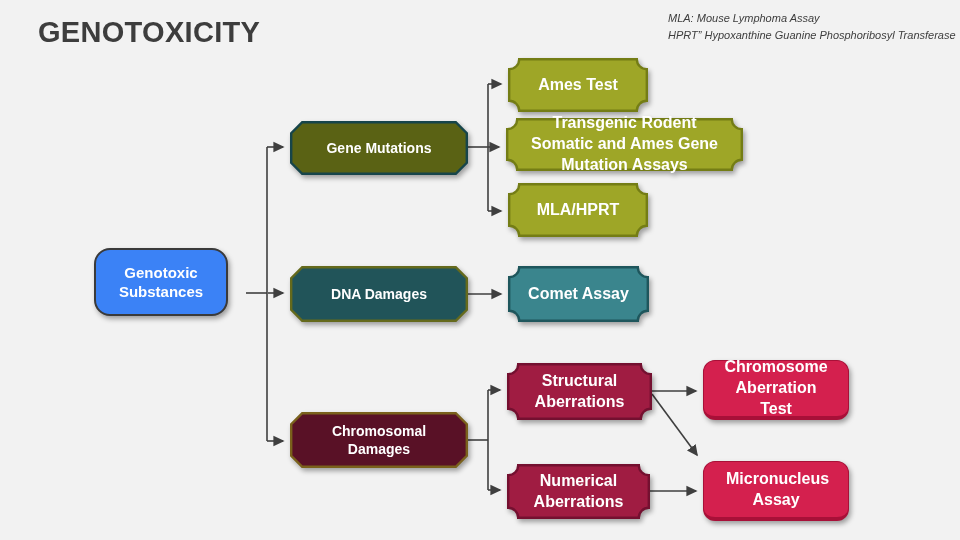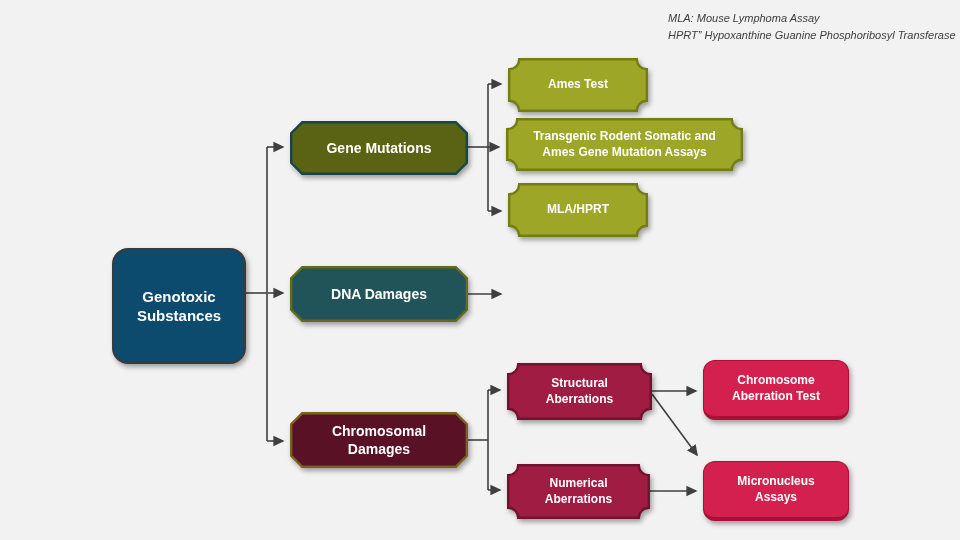--- a/index.html
+++ b/index.html
@@ -8,27 +8,28 @@
   #slide{position:relative;width:960px;height:540px;background:#f2f2f2;overflow:hidden}
   #page-title{position:absolute;left:38px;top:16px;font-size:29px;font-weight:800;color:#3d3d3d;letter-spacing:.3px}
   #legend{position:absolute;left:668px;top:10px;font-style:italic;font-size:11px;color:#3d3d3d;line-height:1.5;white-space:nowrap}
   #connectors{position:absolute;left:0;top:0;width:960px;height:540px}
   .box{position:absolute;display:flex;align-items:center;justify-content:center;text-align:center;
        color:#fff;font-weight:700;filter:drop-shadow(2px 3px 2.5px rgba(0,0,0,.35))}
   .box .lbl{position:relative;z-index:1;line-height:1.3}
   .shape-svg{position:absolute;left:0;top:0}
   .root{font-size:15px}
   .cat{font-size:14px}
-  .test{font-size:12px}
+  .test{font-size:16px}
 </style>
 </head>
 <body>
 
 <div id="slide">
 
+  <h1 id="page-title">GENOTOXICITY</h1>
 
   <div id="legend">
     <div>MLA: Mouse Lymphoma Assay</div>
     <div>HPRT” Hypoxanthine Guanine Phosphoribosyl Transferase</div>
   </div>
 
   <svg id="connectors" viewBox="0 0 960 540">
       <defs>
         <marker id="ah" markerWidth="7.5" markerHeight="7.5" refX="6" refY="3.75" orient="auto">
      <path d="M0,0.4 L7,3.75 L0,7.1 Z" fill="#3f3f3f"></path>
@@ -47,21 +48,21 @@
       <path d="M468,294 H501" fill="none" stroke="#3f3f3f" stroke-width="1.6" marker-end="url(#ah)"></path>
       <path d="M468,440 H488" fill="none" stroke="#3f3f3f" stroke-width="1.6"></path>
       <path d="M488,390 V490" fill="none" stroke="#3f3f3f" stroke-width="1.6"></path>
       <path d="M488,390 H500" fill="none" stroke="#3f3f3f" stroke-width="1.6" marker-end="url(#ah)"></path>
       <path d="M488,490 H500" fill="none" stroke="#3f3f3f" stroke-width="1.6" marker-end="url(#ah)"></path>
       <path d="M652,391 H696" fill="none" stroke="#3f3f3f" stroke-width="1.6" marker-end="url(#ah)"></path>
       <path d="M652,394 L697,455" fill="none" stroke="#3f3f3f" stroke-width="1.6" marker-end="url(#ah)"></path>
       <path d="M650,491 H696" fill="none" stroke="#3f3f3f" stroke-width="1.6" marker-end="url(#ah)"></path>
     </svg>
 
-  <div class="box root" style="left: 112px; top: 248px; width: 134px; height: 116px; background: #0c4a6e; border: 2.5px solid rgb(58, 58, 58); border-radius: 16px;">
+  <div class="box root" style="left: 94px; top: 248px; width: 134px; height: 68px; background: #3b82f6; border: 2.5px solid rgb(58, 58, 58); border-radius: 16px;">
     <span class="lbl" style="max-width:100px">Genotoxic Substances</span>
   </div>
 
   <div class="box cat" style="left:290px;top:121px;width:178px;height:54px">
       <svg width="178" height="54" class="shape-svg">
         <g transform="translate(1.2,1.2)">
           <path d="M 11,0 L 164.6,0 L 175.6,11 L 175.6,40.6 L 164.6,51.6 L 11,51.6 L 0,40.6 L 0,11 Z" fill="#5a6214" stroke="#17454a" stroke-width="2.4"></path>
         </g>
       </svg>
     <span class="lbl">Gene Mutations</span>
@@ -105,20 +106,28 @@
 
   <div class="box test" style="left:508px;top:183px;width:140px;height:54px">
       <svg width="140" height="54" class="shape-svg">
         <g transform="translate(1.2,1.2)">
           <path d="M 10,0 L 127.6,0 A 10,10 0 0 0 137.6,10 L 137.6,41.6 A 10,10 0 0 0 127.6,51.6 L 10,51.6 A 10,10 0 0 0 0,41.6 L 0,10 A 10,10 0 0 0 10,0 Z" fill="#9ea627" stroke="#747d15" stroke-width="2.4"></path>
         </g>
       </svg>
     <span class="lbl">MLA/HPRT</span>
   </div>
 
+  <div class="box test" style="left:508px;top:266px;width:141px;height:56px">
+      <svg width="141" height="56" class="shape-svg">
+        <g transform="translate(1.2,1.2)">
+          <path d="M 10,0 L 128.6,0 A 10,10 0 0 0 138.6,10 L 138.6,43.6 A 10,10 0 0 0 128.6,53.6 L 10,53.6 A 10,10 0 0 0 0,43.6 L 0,10 A 10,10 0 0 0 10,0 Z" fill="#3a858d" stroke="#1e565c" stroke-width="2.4"></path>
+        </g>
+      </svg>
+    <span class="lbl">Comet Assay</span>
+  </div>
 
   <div class="box test" style="left:507px;top:363px;width:145px;height:57px">
       <svg width="145" height="57" class="shape-svg">
         <g transform="translate(1.2,1.2)">
           <path d="M 10,0 L 132.6,0 A 10,10 0 0 0 142.6,10 L 142.6,44.6 A 10,10 0 0 0 132.6,54.6 L 10,54.6 A 10,10 0 0 0 0,44.6 L 0,10 A 10,10 0 0 0 10,0 Z" fill="#a01c42" stroke="#741030" stroke-width="2.4"></path>
         </g>
       </svg>
     <span class="lbl" style="max-width:95px">Structural Aberrations</span>
   </div>
 
@@ -129,16 +138,16 @@
   <div class="box test" style="left:507px;top:464px;width:143px;height:55px">
       <svg width="143" height="55" class="shape-svg">
         <g transform="translate(1.2,1.2)">
           <path d="M 10,0 L 130.6,0 A 10,10 0 0 0 140.6,10 L 140.6,42.6 A 10,10 0 0 0 130.6,52.6 L 10,52.6 A 10,10 0 0 0 0,42.6 L 0,10 A 10,10 0 0 0 10,0 Z" fill="#a01c42" stroke="#741030" stroke-width="2.4"></path>
         </g>
       </svg>
     <span class="lbl" style="max-width:95px">Numerical Aberrations</span>
   </div>
 
   <div class="box test" style="left: 703px; top: 461px; width: 146px; height: 60px; background: rgb(212, 32, 78); border-width: 1.5px 1.5px 4px; border-style: solid; border-color: rgb(168, 16, 56); border-image: initial; border-radius: 12px;">
-    <span class="lbl" style="max-width:100px">Micronucleus Assays</span>
+    <span class="lbl" style="max-width:100px">Micronucleus Assay</span>
   </div>
 
 </div>
 
 </body></html>

